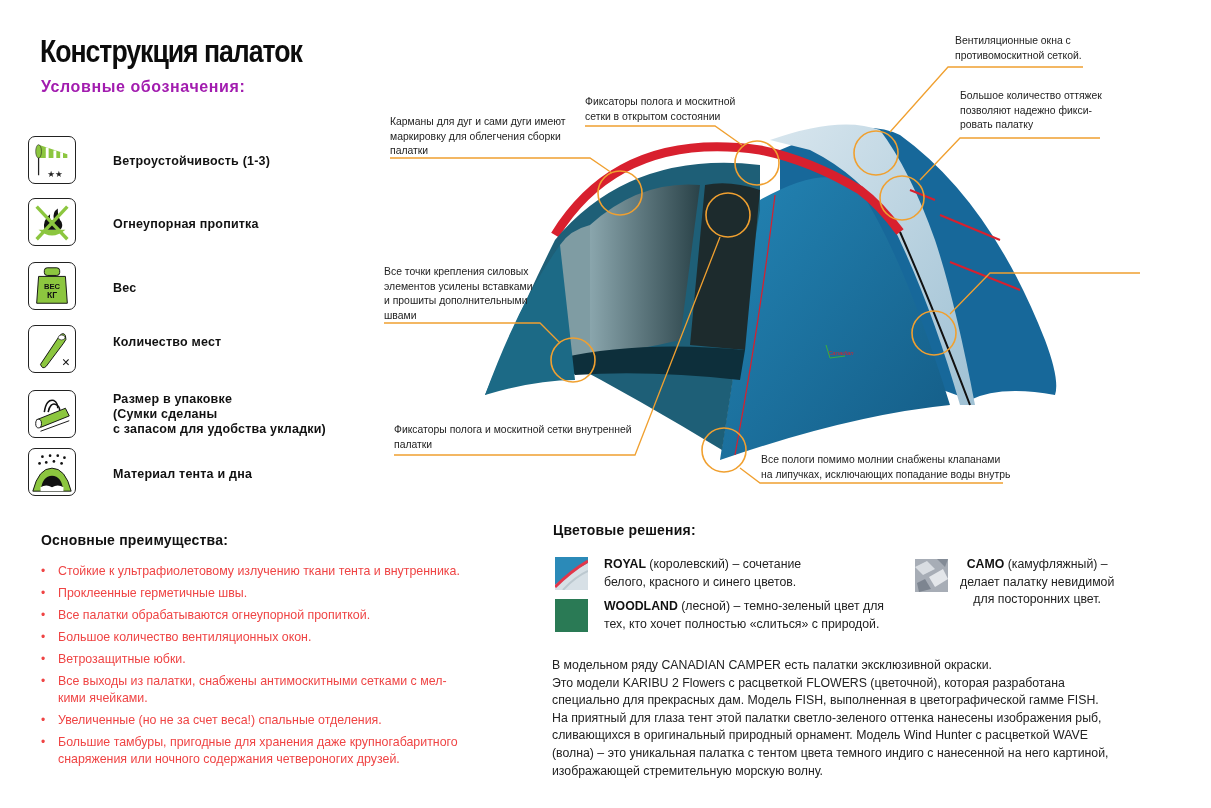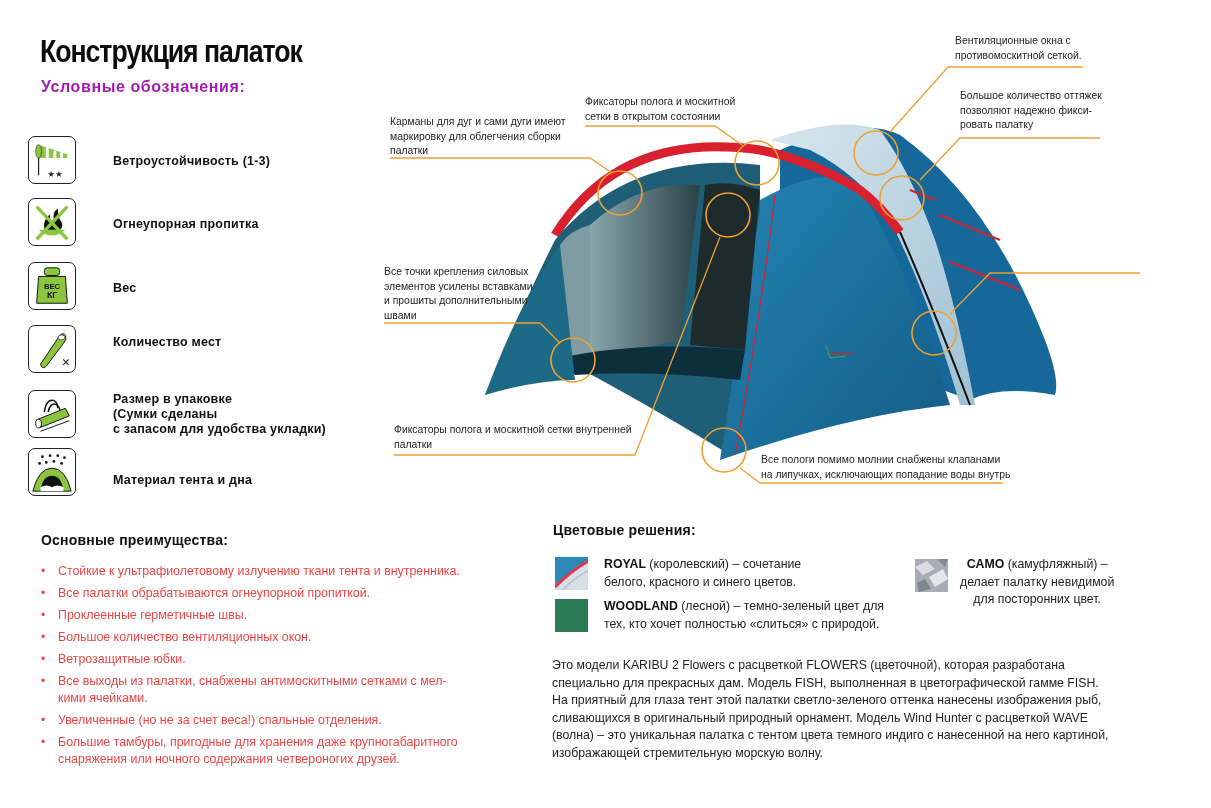--- a/index.html
+++ b/index.html
@@ -110,21 +110,21 @@
         <circle cx="11" cy="15" r="1.4"></circle>
           <circle cx="18" cy="14" r="1.4"></circle>
           <circle cx="26" cy="13" r="1.4"></circle>
           <circle cx="34" cy="15" r="1.4"></circle>
       </g>
       <path d="M4 44 Q10 20 24 20 Q38 20 44 44 Z" fill="#8cc63f" stroke="#111" stroke-width="1"></path>
       <path d="M12 44 Q14 28 24 28 Q34 28 36 44 Z" fill="#111"></path>
       <path d="M12 40 Q18 36 24 40 Q30 36 36 40 L36 44 L12 44 Z" fill="#fff"></path>
     </svg>
   </div>
-  <div class="legend-label" style="top:25px;">Материал тента и дна</div>
+  <div class="legend-label" style="top:19px;">Материал тента и дна</div>
 </div>
 
 <svg class="overlay" viewBox="0 0 1211 808">
   <defs>
     <linearGradient id="roofLight" x1="0" y1="0" x2="1" y2="1">
       <stop offset="0" stop-color="#d8e6ee"></stop>
         <stop offset="1" stop-color="#9fc1d4"></stop>
     </linearGradient>
     <linearGradient id="blueBody" x1="0" y1="0" x2="1" y2="1">
       <stop offset="0" stop-color="#2384b4"></stop>
@@ -214,22 +214,22 @@
     <div>палатки</div>
 </div>
 <div class="callout" style="left:761px;top:453px;">
   <div>Все пологи помимо молнии снабжены клапанами</div>
     <div>на липучках, исключающих попадание воды внутрь</div>
 </div>
 
 <div class="h2" style="left:41px;top:532px;">Основные преимущества:</div>
 <ul class="benefits">
   <li>Стойкие к ультрафиолетовому излучению ткани тента и внутренника.</li>
+  <li>Проклеенные герметичные швы.</li>
   <li>Все палатки обрабатываются огнеупорной пропиткой.</li>
-  <li>Проклеенные герметичные швы.</li>
   <li>Большое количество вентиляционных окон.</li>
   <li>Ветрозащитные юбки.</li>
   <li style="white-space:pre-line;">Все выходы из палатки, снабжены антимоскитными сетками с мел-
 кими ячейками.</li>
   <li>Увеличенные (но не за счет веса!) спальные отделения.</li>
   <li style="white-space:pre-line;">Большие тамбуры, пригодные для хранения даже крупногабаритного
 снаряжения или ночного содержания четвероногих друзей.</li>
 </ul>
 
 <div class="h2" style="left:553px;top:522px;">Цветовые решения:</div>
@@ -262,19 +262,20 @@
     <path d="M22 0 L33 0 L30 8 Z" fill="#838b96"></path>
   </svg>
 </div>
 <div class="color-text" style="left:960px;top:556px;text-align:center;">
   <div><b>CAMO</b><span> (камуфляжный) –</span></div>
   <div>делает палатку невидимой</div>
   <div>для посторонних цвет.</div>
 </div>
 
 <div class="para">
+  <span>В модельном ряду CANADIAN CAMPER есть палатки эксклюзивной окраски.</span>
   <span>Это модели KARIBU 2 Flowers с расцветкой FLOWERS (цветочной), которая разработана</span>
   <span>специально для прекрасных дам. Модель FISH, выполненная в цветографической гамме FISH.</span>
   <span>На приятный для глаза тент этой палатки светло-зеленого оттенка нанесены изображения рыб,</span>
   <span>сливающихся в оригинальный природный орнамент. Модель Wind Hunter с расцветкой WAVE</span>
   <span>(волна) – это уникальная палатка с тентом цвета темного индиго с нанесенной на него картиной,</span>
   <span>изображающей стремительную морскую волну.</span>
 </div>
 
 </body></html>

